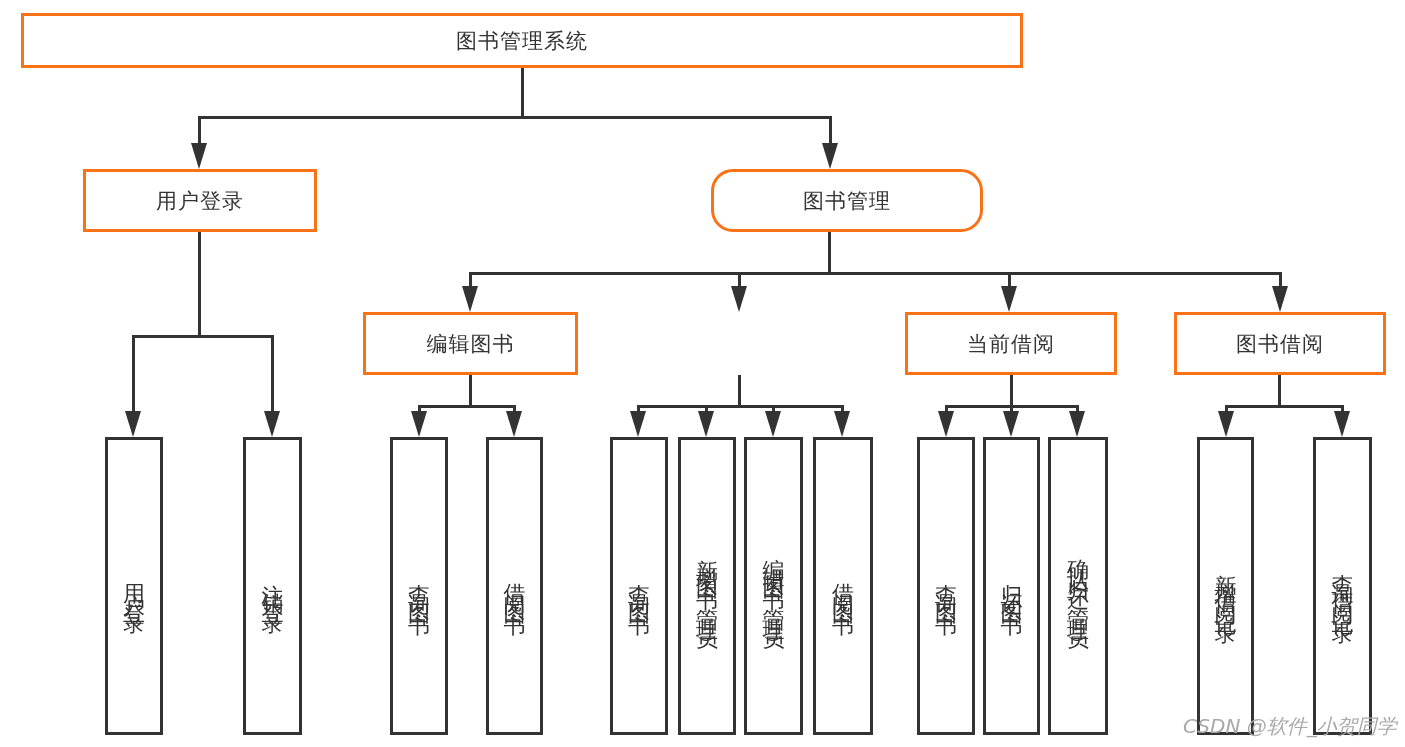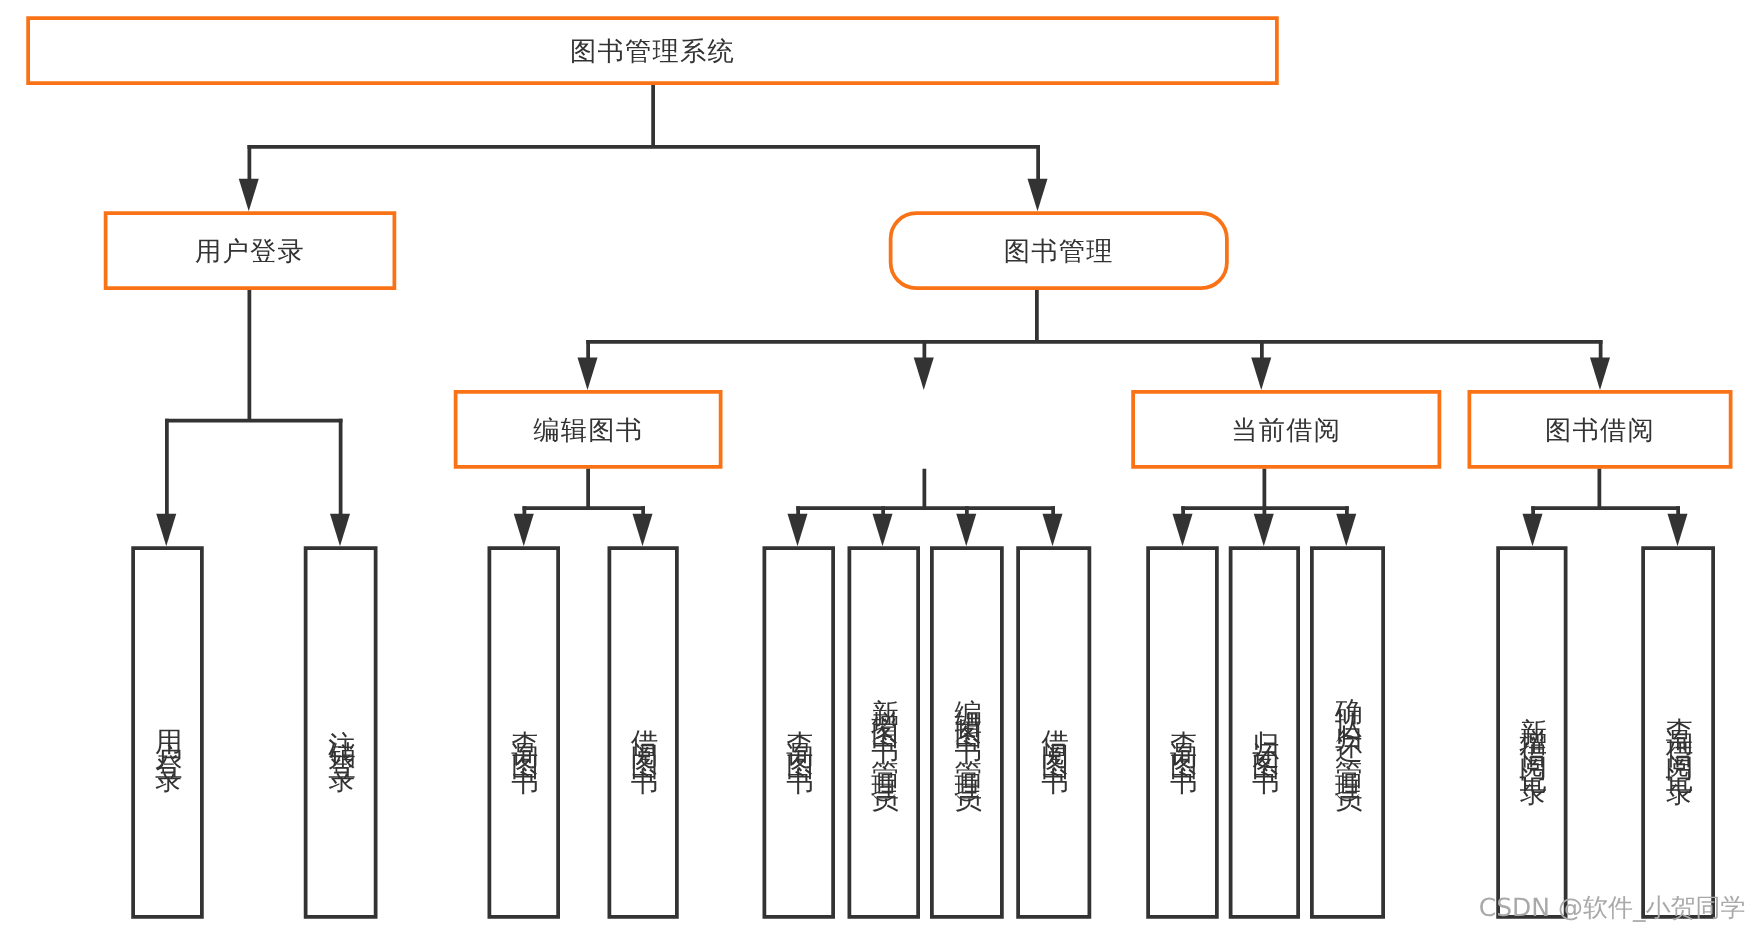--- a/index.html
+++ b/index.html
@@ -21,21 +21,21 @@
     font-size:22px;letter-spacing:10px;color:#333333;white-space:nowrap;
   }
   .line{position:absolute;background:#333333;}
   .arrow{
     position:absolute;width:0;height:0;
     border-left:8px solid transparent;border-right:8px solid transparent;
     border-top:26px solid #333333;
   }
   .watermark{
     position:absolute;left:1183px;top:712px;font-size:20px;line-height:1.4;
-    color:#a9a9a9;white-space:nowrap;
+    color:#a9a9a9;white-space:nowrap;font-style:italic;
   }
 </style>
 </head>
 <body>
 
 <div class="stage">
 
   <div class="hbox" style="left:21px;top:13px;width:1002px;height:55px;">
     <span>图书管理系统</span>
   </div>
@@ -46,21 +46,21 @@
 
   <div class="hbox" style="left:711px;top:169px;width:272px;height:63px;border-radius:22px;">
     <span>图书管理</span>
   </div>
 
   <div class="hbox" style="left:363px;top:312px;width:215px;height:63px;">
     <span>编辑图书</span>
   </div>
 
 
-  <div class="hbox" style="left:905px;top:312px;width:248px;height:63px;">
+  <div class="hbox" style="left:905px;top:312px;width:212px;height:63px;">
     <span>当前借阅</span>
   </div>
 
   <div class="hbox" style="left:1174px;top:312px;width:212px;height:63px;">
     <span>图书借阅</span>
   </div>
 
   <div class="vbox" style="left:105px;width:58px;">
     <span class="vlabel">用户登录</span>
   </div>

